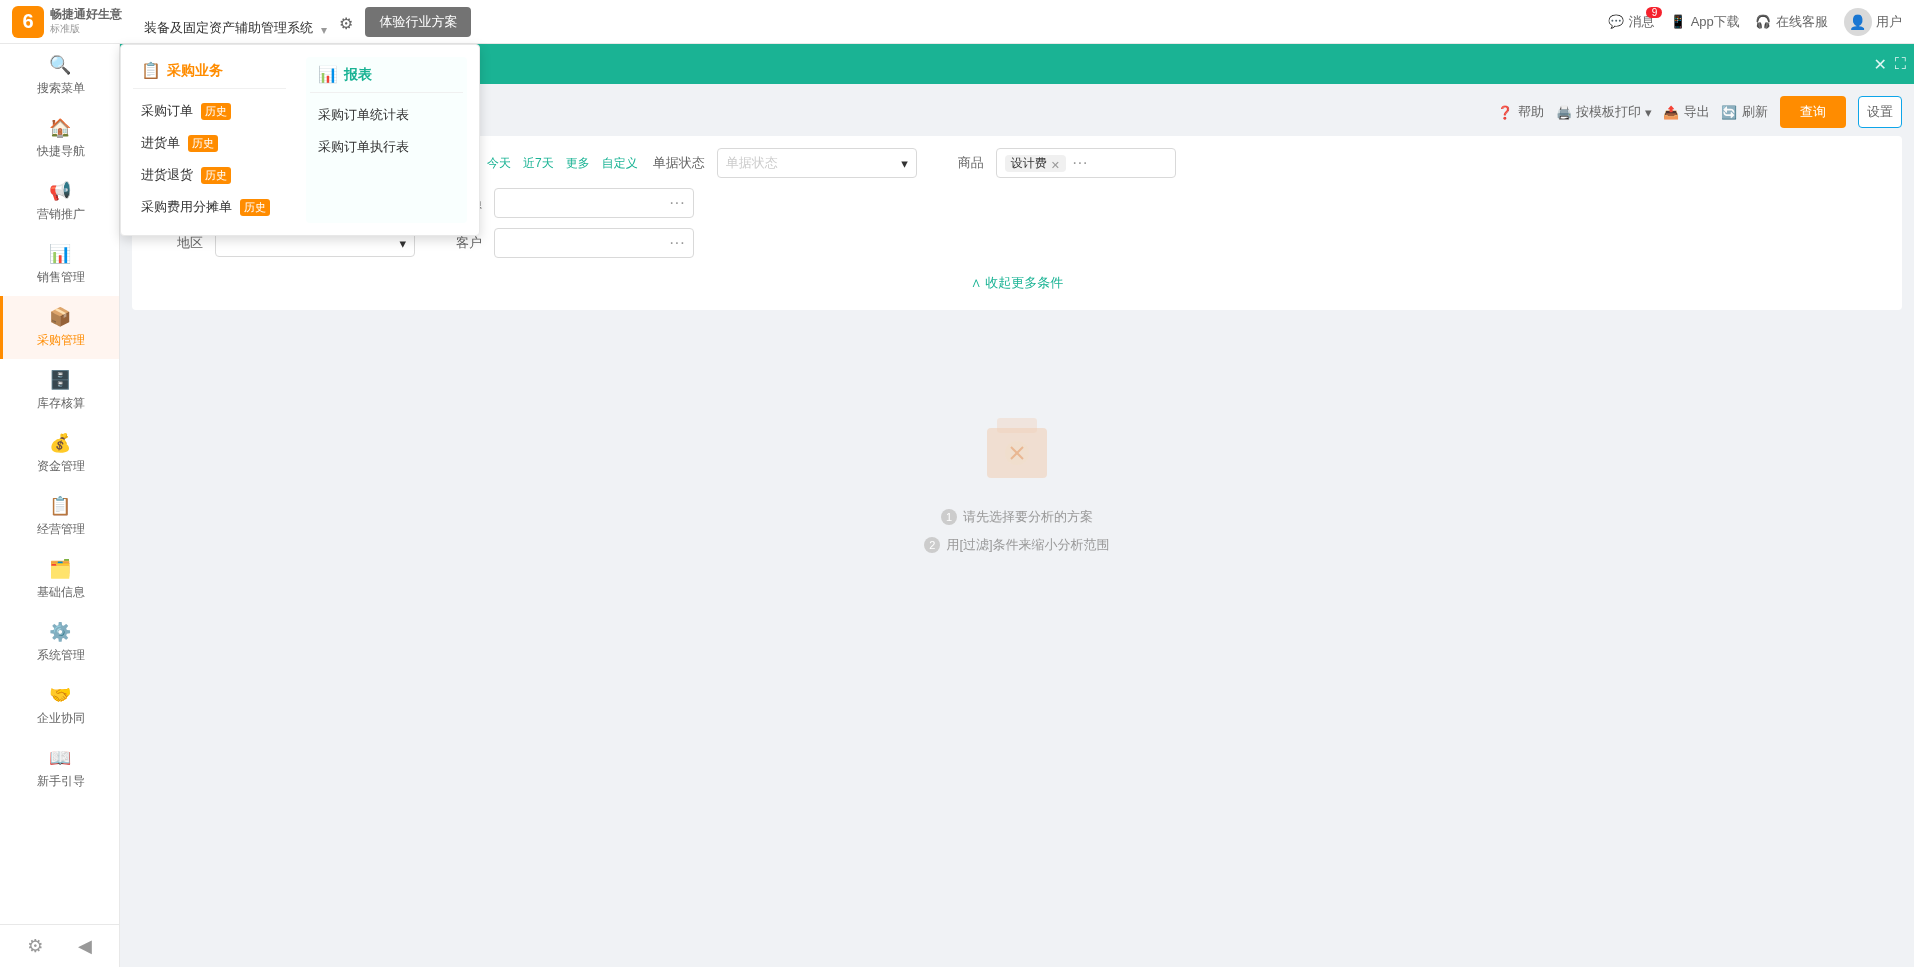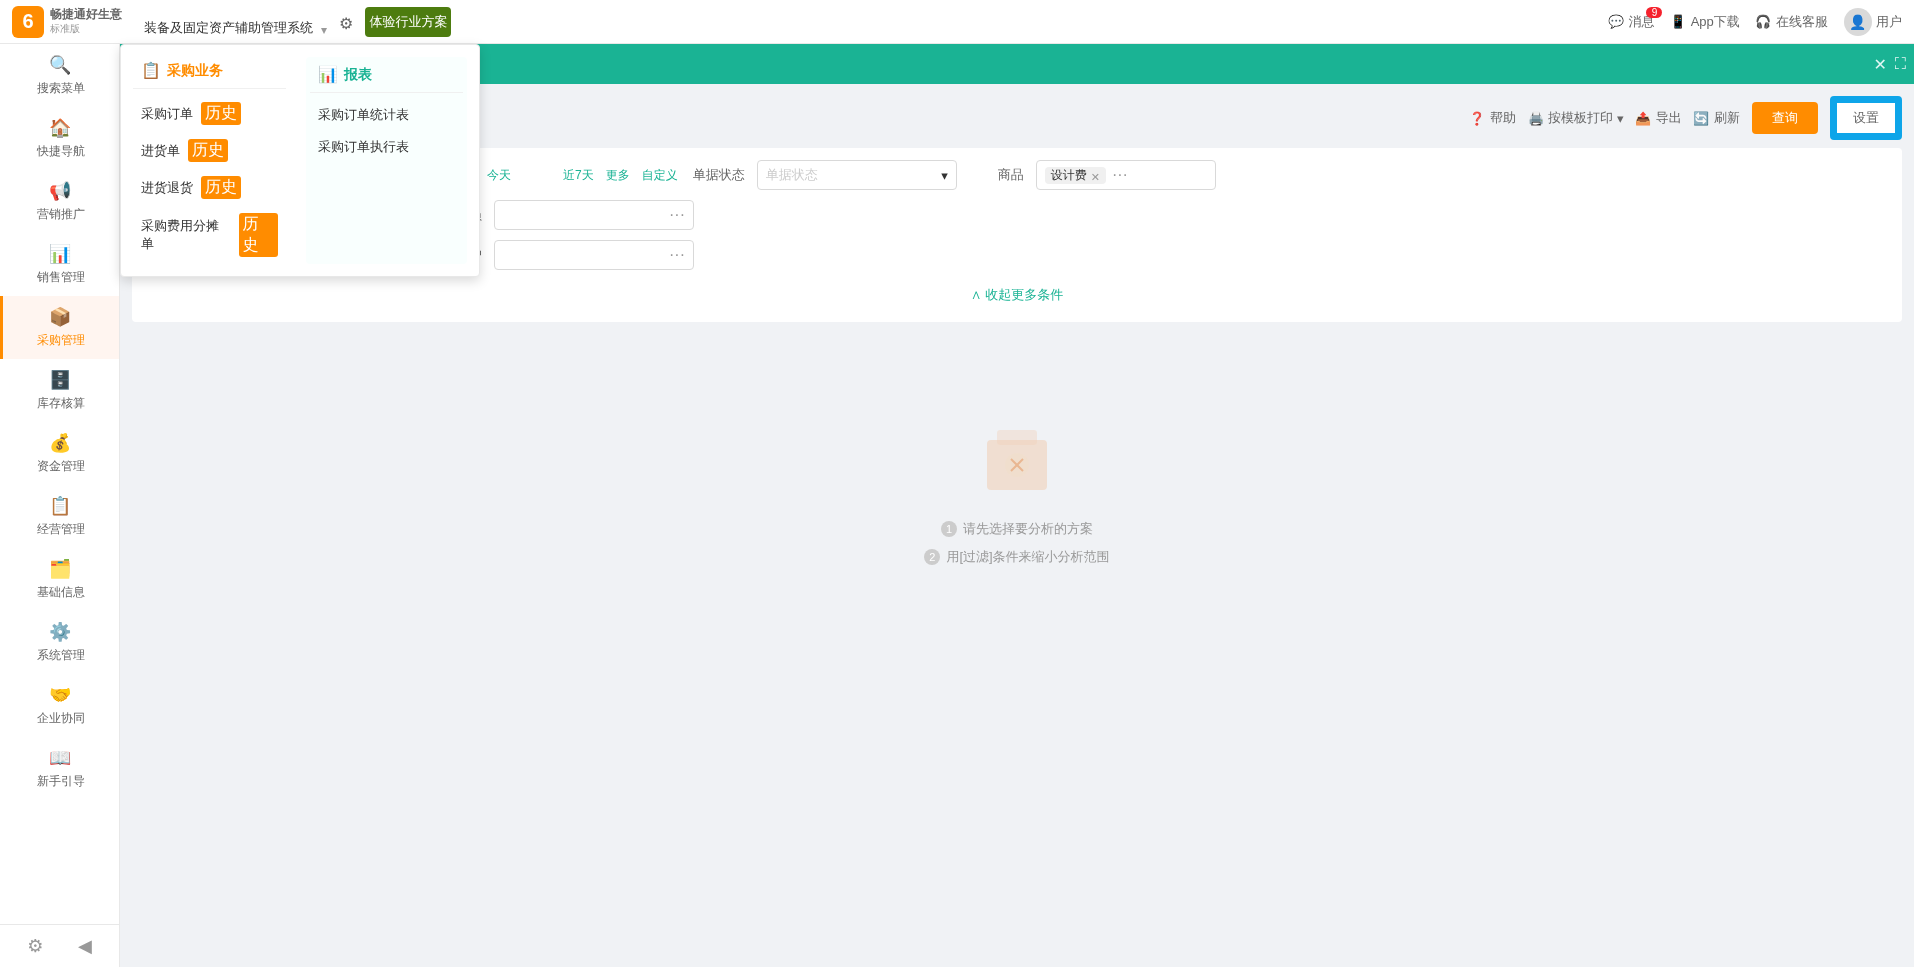--- a/index.html
+++ b/index.html
@@ -48,24 +48,24 @@
       font-size: 12px;
       cursor: pointer;
     }
     .settings-icon-btn {
       color: #666;
       font-size: 16px;
       cursor: pointer;
       padding: 4px;
     }
     .industry-btn {
-      background: #4d7c0f;
+      background: #737373;
       color: white;
       border: none;
-      padding: 6px 4px;
+      padding: 6px 14px;
       border-radius: 4px;
       cursor: pointer;
       font-size: 13px;
     }
     .topbar-right {
       display: flex;
       align-items: center;
       gap: 16px;
     }
     .topbar-right-item {
@@ -277,22 +277,22 @@
       color: white;
       border: none;
       padding: 7px 20px;
       border-radius: 4px;
       cursor: pointer;
       font-size: 13px;
     }
     .setup-btn {
       background: #fff;
       color: #666;
-      border: 7px solid #0ea5e9;
-      padding: 6px 16px;
+      border: 1px solid #0ea5e9;
+      padding: 6px 8px;
       border-radius: 4px;
       cursor: pointer;
       font-size: 13px;
     }
     .collapse-row {
       text-align: center;
       padding: 6px;
       color: #1ab394;
       font-size: 13px;
       cursor: pointer;
@@ -368,21 +368,21 @@
       gap: 8px;
       padding: 7px 8px;
       cursor: pointer;
       color: #333;
       font-size: 13px;
       border-radius: 3px;
     }
     .hist-badge {
       background: #ff8c00;
       color: white;
-      font-size: 16px;
+      font-size: 11px;
       padding: 1px 4px;
       border-radius: 3px;
     }
 
     
     .menu-col-right {
       background: #f9fffe;
       border-radius: 4px;
       padding: 4px;
     }
@@ -523,21 +523,21 @@
     </div>
 
     <div class="filter-panel">
 
       <div class="filter-row">
         <span class="filter-label">日期</span>
         <div class="filter-input filter-input-wide">
           <span style="flex:1; color:#333;">2024-01-01 ~ 2024-12-31</span>
         </div>
         <span style="color:#1ab394; font-size:12px; cursor:pointer;">今天</span>
-        <span style="color:#1ab394; font-size:12px; cursor:pointer;margin-left:40px;">近7天</span>
+        <span style="color:#1ab394; font-size:12px; cursor:pointer;">近7天</span>
         <span style="color:#1ab394; font-size:12px; cursor:pointer;">更多</span>
         <span style="color:#1ab394; font-size:12px; cursor:pointer;">自定义</span>
 
         <span class="filter-label">单据状态</span>
         <div class="filter-select" style="min-width:200px;">
           <span style="color:#ccc;">单据状态</span>
           <span>▾</span>
         </div>
 
         <span class="filter-label">商品</span>

